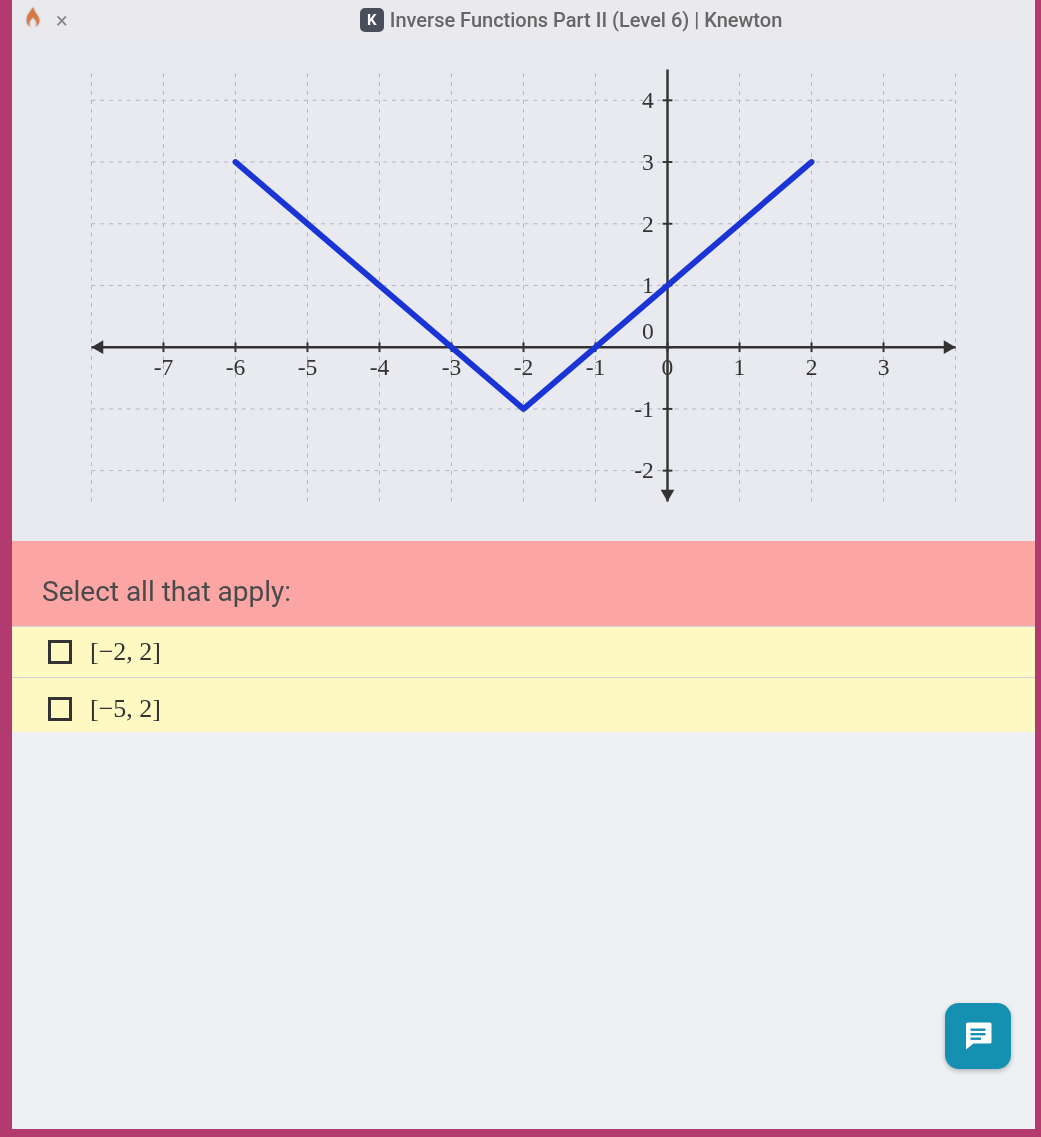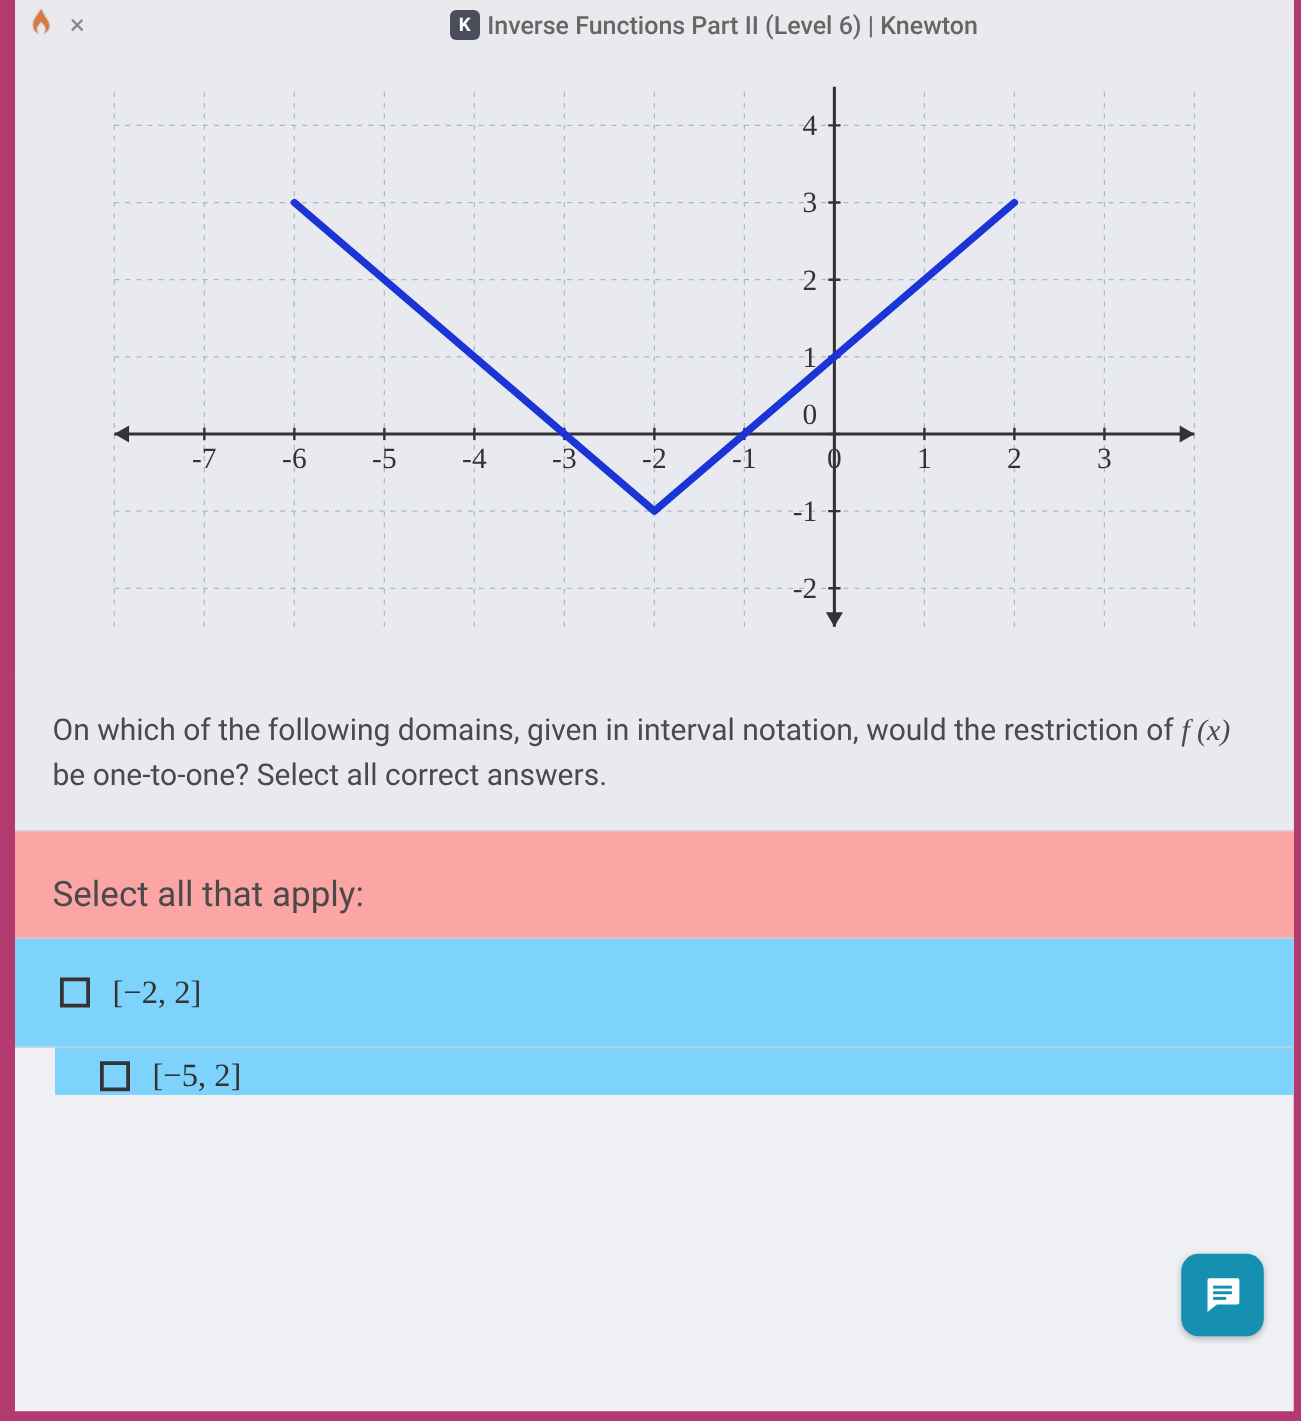--- a/index.html
+++ b/index.html
@@ -56,28 +56,28 @@
     }
     .fx { font-style: italic; font-family: "Times New Roman", serif; }
     .instruction {
       padding: 34px 30px 18px 30px;
       font-size: 28px; color: #4a4a4a;
       background: #fca5a5;
       border-bottom: 1px solid #cfd1d6;
     }
     .option-row {
       display: flex; align-items: center; gap: 18px;
-      padding: 28px 36px;
+      padding: 10px 36px;
       font-size: 26px;
-      background: #7dd3fc;
+      background: #fef9c3;
       border-bottom: 1px solid #cfd1d6;
       font-family: "Times New Roman", serif;
       color: #333;
     }
-    .option-row.last { padding-bottom: 4px; padding-top: 12px; position:relative; overflow:hidden; height:38px; border-bottom:none;margin-left:32px;}
+    .option-row.last { padding-bottom: 4px; padding-top: 12px; position:relative; overflow:hidden; height:54px; border-bottom:none;}
     .chk {
       width: 24px; height: 24px; border: 3px solid #333; flex: none;
     }
     .fab {
       position: absolute;
       right: 24px; bottom: 60px;
       width: 66px; height: 66px; border-radius: 14px;
       background: #1690b0;
       display: flex; align-items: center; justify-content: center;
       box-shadow: 0 2px 5px rgba(0,0,0,.25);
@@ -162,23 +162,20 @@
         <text x="602.6666666666666" y="195.14285714285717" text-anchor="end" font-size="24" font-family="Times New Roman" fill="#333">2</text>
         <line x1="611.6666666666666" y1="187.14285714285717" x2="621.6666666666666" y2="187.14285714285717" stroke="#333" stroke-width="2"></line>
         <text x="602.6666666666666" y="132.28571428571428" text-anchor="end" font-size="24" font-family="Times New Roman" fill="#333">3</text>
         <line x1="611.6666666666666" y1="124.28571428571428" x2="621.6666666666666" y2="124.28571428571428" stroke="#333" stroke-width="2"></line>
         <text x="602.6666666666666" y="69.42857142857144" text-anchor="end" font-size="24" font-family="Times New Roman" fill="#333">4</text>
         <line x1="611.6666666666666" y1="61.428571428571445" x2="621.6666666666666" y2="61.428571428571445" stroke="#333" stroke-width="2"></line>
         <path d="M 176.66666666666666 124.28571428571428 L 470 375.7142857142857 L 763.3333333333333 124.28571428571428" stroke="#1a34d6" stroke-width="6" fill="none" stroke-linejoin="round" stroke-linecap="round"></path>
       </svg>
   </div>
 
-  <div class="question-block">
-    <span>On which of the following domains, given in interval notation, would the restriction of </span><span class="fx">f (x)</span><span> be one-to-one? Select all correct answers.</span>
-  </div>
 
   <div class="instruction">Select all that apply:</div>
 
   <div id="options">
       <div class="option-row">
         <span class="chk"></span>
         <span>[−2, 2]</span>
       </div>
       <div class="option-row last">
         <span class="chk"></span>

